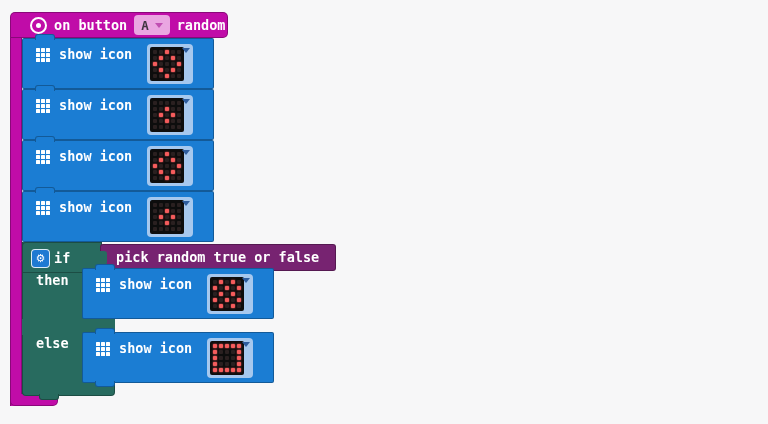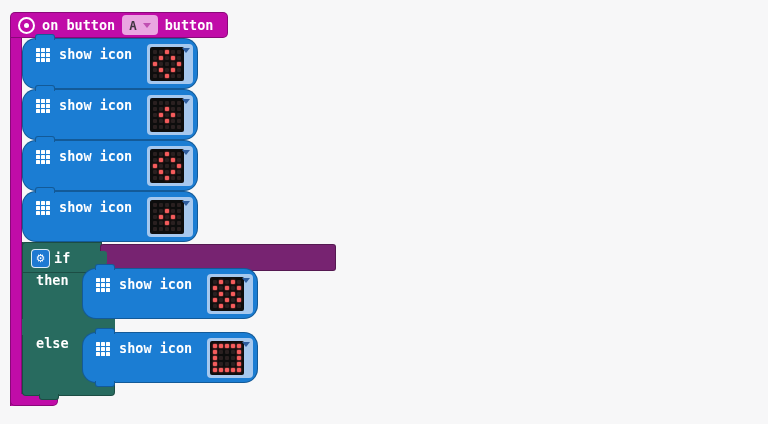--- a/index.html
+++ b/index.html
@@ -7,37 +7,37 @@
     position:relative;width:768px;height:424px;overflow:hidden;
     background:var(--workspace-bg,#f7f7f8);
     font-family:"DejaVu Sans Mono","Liberation Mono",monospace;
   }
   .piece{position:absolute;box-sizing:border-box;}
   .outlined{border:1px solid rgba(0,0,0,.28);}
   .blk-text{color:#fff;font-weight:bold;font-size:13.5px;line-height:15px;white-space:pre;}
 
   
   .evt-top{left:10px;top:12px;width:218px;height:26px;background:var(--event-fill);
-    border-radius:5px 5px 5px 0;z-index:2;display:flex;align-items:center;padding-left:7px;}
+    border-radius:5px 5px 5px 0;z-index:2;display:flex;align-items:center;padding-left:19px;}
   .evt-spine{left:10px;top:36px;width:12px;height:370px;background:var(--event-fill);
     border-left:1px solid rgba(0,0,0,.28);border-right:1px solid rgba(0,0,0,.28);z-index:1;}
   .evt-lip{left:10px;top:394px;width:48px;height:12px;background:var(--event-fill);
     border:1px solid rgba(0,0,0,.28);border-top:none;border-radius:0 0 5px 5px;z-index:1;}
   .target-ic{width:13px;height:13px;border:2px solid #fff;border-radius:50%;
     display:flex;align-items:center;justify-content:center;margin-right:7px;flex:0 0 auto;}
   .target-ic i{width:5px;height:5px;background:#fff;border-radius:50%;}
   .pill{display:flex;align-items:center;height:20px;padding:0 7px;margin:0 7px;
     background:var(--dropdown-pill-bg);border-radius:4px;color:var(--dropdown-pill-text);
     font-size:12.5px;font-weight:bold;}
   .tri{width:0;height:0;border-left:4px solid transparent;border-right:4px solid transparent;}
   .pill-tri{border-top:5px solid var(--dropdown-pill-arrow);margin-left:6px;}
 
   
-  .stmt{width:176px;height:51px;background:var(--basic-fill);border:1px solid rgba(0,0,0,.28);
-    border-radius:14px;z-index:3;}
+  .stmt{width:192px;height:51px;background:var(--basic-fill);border:1px solid rgba(0,0,0,.28);
+    border-radius:2px;z-index:3;}
   .bump{position:absolute;width:18px;height:5px;background:var(--basic-fill);
     border:1px solid rgba(0,0,0,.28);}
   .bump.top{top:-5px;left:12px;border-bottom:none;border-radius:3px 3px 0 0;}
   .bump.bottom{bottom:-5px;left:12px;border-top:none;border-radius:0 0 3px 3px;}
   .bump.teal{background:var(--logic-fill);}
   .grid-ic{position:absolute;left:13px;top:9px;display:grid;
     grid-template-columns:repeat(3,3.5px);grid-auto-rows:3.5px;gap:1.6px;}
   .grid-ic i{background:#fff;border-radius:0.5px;}
   .stmt .lbl{position:absolute;left:36px;top:8px;}
   .led-field{position:absolute;left:124px;top:5px;width:46px;height:40px;
@@ -80,21 +80,21 @@
   <div class="piece evt-lip"></div>
   <div class="piece evt-top outlined">
     <span class="target-ic">
         <i></i>
       </span>
     <span class="blk-text">on button</span>
     <span class="pill">
       <span>A</span>
       <span class="tri pill-tri"></span>
     </span>
-    <span class="blk-text">button</span>
+    <span class="blk-text">random</span>
   </div>
 
   <div class="piece stmt" style="left:22px;top:38px;">
     <div class="bump top"></div>
     <span class="grid-ic">
         <i></i>
         <i></i>
         <i></i>
         <i></i>
         <i></i>
@@ -278,20 +278,21 @@
   <div class="piece else-bar"></div>
   <div class="piece if-lip">
     <div class="bump bottom teal" style="left:16px;"></div>
   </div>
   <div class="piece if-header">
     <span class="gear">⚙</span>
     <span class="blk-text if-lbl">if</span>
   </div>
   <div class="piece cond">
     <span class="cond-tab"></span>
+    <span class="blk-text">pick random true or false</span>
   </div>
 
   <div class="piece stmt" style="left:82px;top:268px;">
     <div class="bump top"></div>
     <span class="grid-ic">
         <i></i>
         <i></i>
         <i></i>
         <i></i>
         <i></i>

